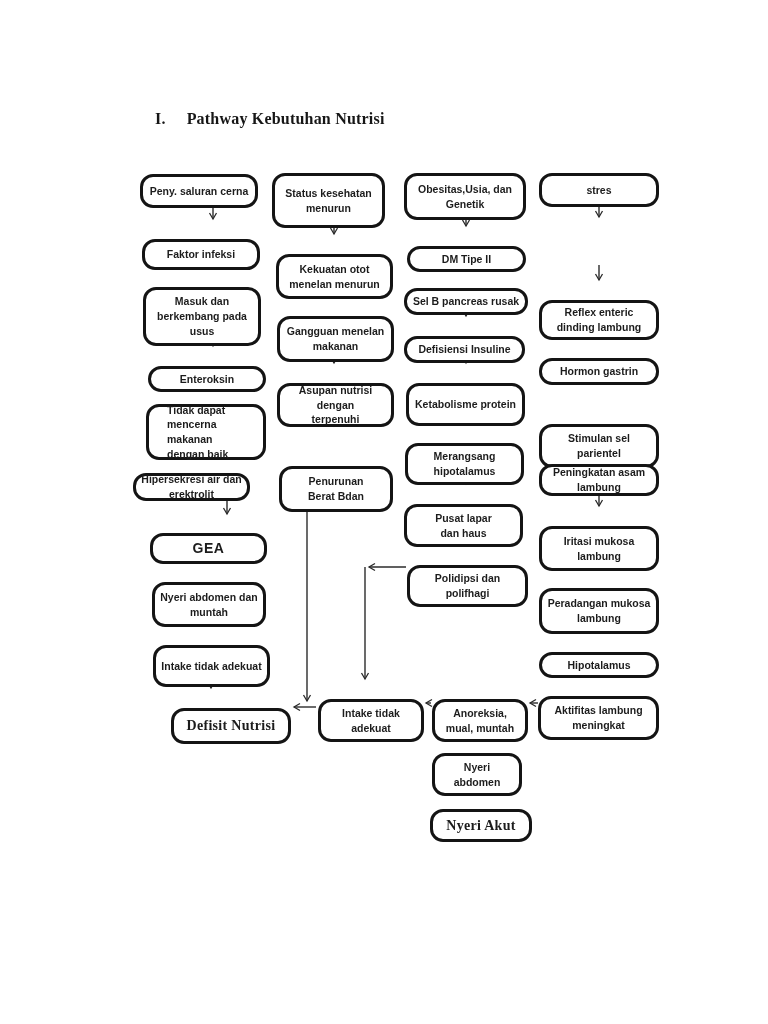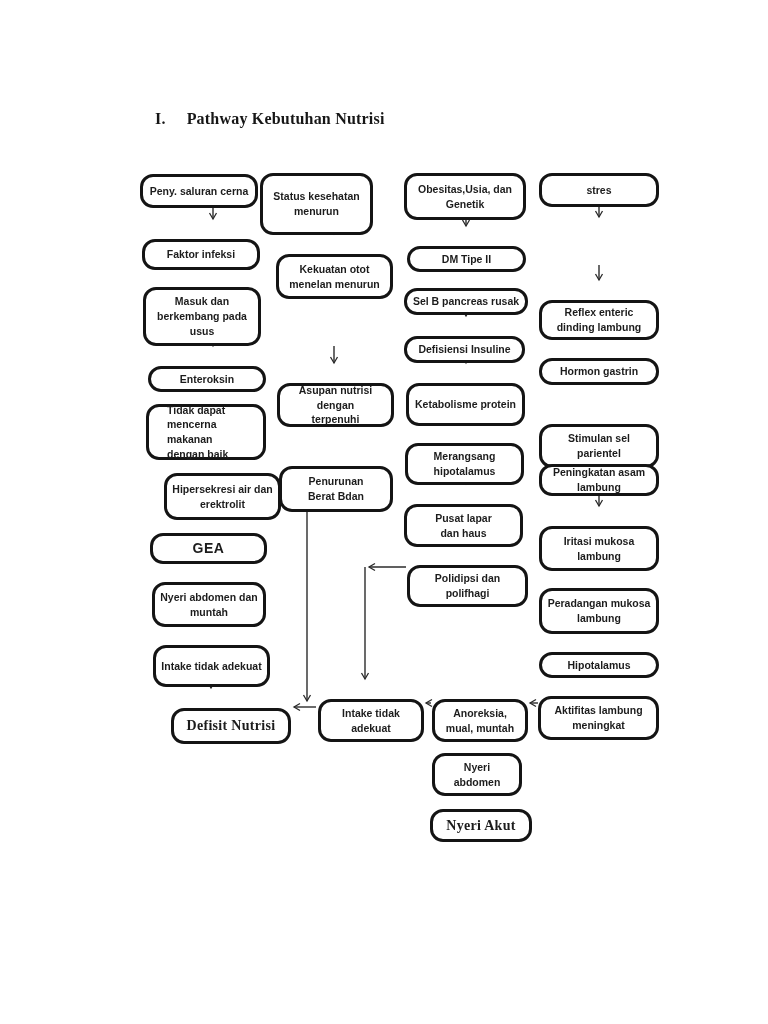--- a/index.html
+++ b/index.html
@@ -92,32 +92,34 @@
 
   <div class="node" style="left:140px;top:158px;width:118px;height:34px">Peny. saluran cerna</div>
   <div class="node" style="left:142px;top:223px;width:118px;height:31px">Faktor infeksi</div>
   <div class="node" style="left:143px;top:271px;width:118px;height:59px">Masuk dan
 berkembang pada
 usus</div>
   <div class="node" style="left:148px;top:350px;width:118px;height:26px">Enteroksin</div>
   <div class="node left" style="left:146px;top:388px;width:120px;height:56px">Tidak dapat
 mencerna makanan
 dengan baik</div>
-  <div class="node" style="left:164px;top:457px;width:117px;height:47px">Hipersekresi air dan
+  <div class="node" style="left:133px;top:457px;width:117px;height:28px">Hipersekresi air dan
 erektrolit</div>
   <div class="node gea" style="left:150px;top:517px;width:117px;height:31px">GEA</div>
   <div class="node" style="left:152px;top:566px;width:114px;height:45px">Nyeri abdomen dan
 muntah</div>
   <div class="node" style="left:153px;top:629px;width:117px;height:42px">Intake tidak adekuat</div>
   <div class="node serif" style="left:171px;top:692px;width:120px;height:36px">Defisit Nutrisi</div>
 
-  <div class="node" style="left:260px;top:157px;width:113px;height:62px">Status kesehatan
+  <div class="node" style="left:272px;top:157px;width:113px;height:55px">Status kesehatan
 menurun</div>
   <div class="node" style="left:276px;top:238px;width:117px;height:45px">Kekuatan otot
 menelan menurun</div>
+  <div class="node" style="left:277px;top:300px;width:117px;height:46px">Gangguan menelan
+makanan</div>
   <div class="node" style="left:277px;top:367px;width:117px;height:44px">Asupan nutrisi dengan
 terpenuhi</div>
   <div class="node" style="left:279px;top:450px;width:114px;height:46px">Penurunan
 Berat Bdan</div>
 
   <div class="node" style="left:404px;top:157px;width:122px;height:47px">Obesitas,Usia, dan
 Genetik</div>
   <div class="node" style="left:407px;top:230px;width:119px;height:26px">DM Tipe II</div>
   <div class="node" style="left:404px;top:272px;width:124px;height:27px">Sel B pancreas rusak</div>
   <div class="node" style="left:404px;top:320px;width:121px;height:27px">Defisiensi Insuline</div>

